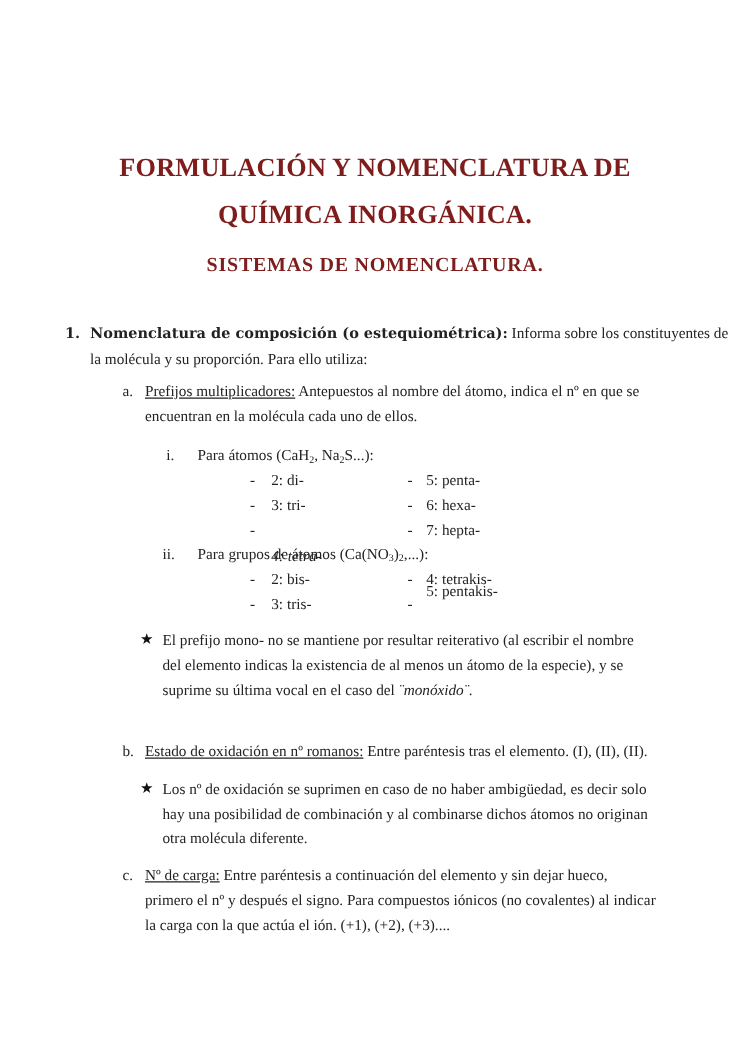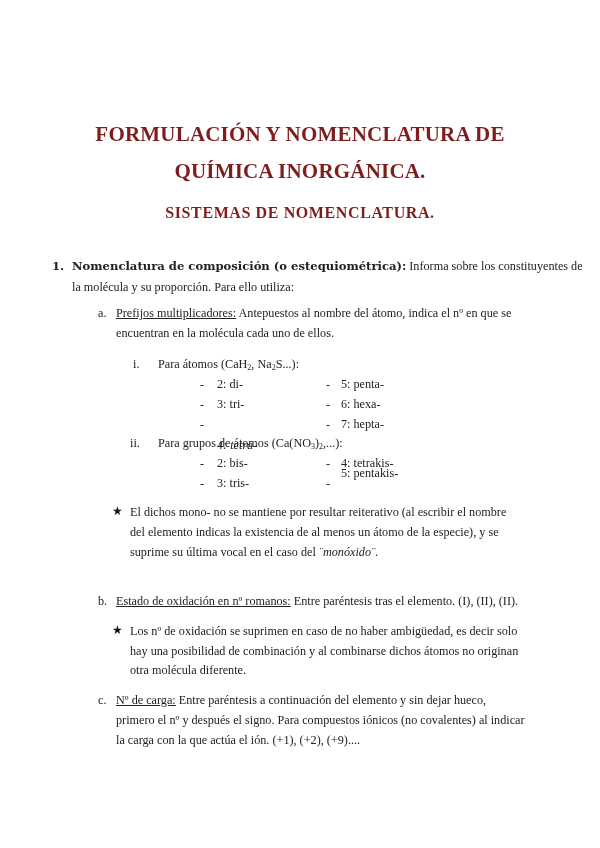--- a/index.html
+++ b/index.html
@@ -67,35 +67,35 @@
   <div class="txt" style="left:217px; top:453px;">2: bis-</div>
   <div class="txt" style="left:326px; top:453px;">-</div>
   <div class="txt" style="left:341px; top:453px;">4: tetrakis-</div>
 
   <div class="txt" style="left:200px; top:473px;">-</div>
   <div class="txt" style="left:217px; top:473px;">3: tris-</div>
   <div class="txt" style="left:326px; top:473px;">-</div>
   <div class="txt" style="left:341px; top:463px;">5: pentakis-</div>
 
   <div class="star" style="left:112px; top:504px;">★</div>
-  <div class="txt" style="left:130px; top:502px;">El dichos mono- no se mantiene por resultar reiterativo (al escribir el nombre</div>
+  <div class="txt" style="left:130px; top:502px;">El prefijo mono- no se mantiene por resultar reiterativo (al escribir el nombre</div>
   <div class="txt" style="left:130px; top:522px;">del elemento indicas la existencia de al menos un átomo de la especie), y se</div>
   <div class="txt" style="left:130px; top:542px;">
     <span>suprime su última vocal en el caso del </span><span class="i">¨monóxido¨</span><span>.</span>
   </div>
 
   <div class="txt" style="left:98px; top:591px;">b.</div>
   <div class="txt" style="left:116px; top:591px;">
     <span class="u">Estado de oxidación en nº romanos:</span><span> Entre paréntesis tras el elemento. (I), (II), (II).</span>
   </div>
 
   <div class="star" style="left:112px; top:623px;">★</div>
   <div class="txt" style="left:130px; top:621px;">Los nº de oxidación se suprimen en caso de no haber ambigüedad, es decir solo</div>
   <div class="txt" style="left:130px; top:641px;">hay una posibilidad de combinación y al combinarse dichos átomos no originan</div>
   <div class="txt" style="left:130px; top:660px;">otra molécula diferente.</div>
 
   <div class="txt" style="left:98px; top:690px;">c.</div>
   <div class="txt" style="left:116px; top:690px;">
     <span class="u">Nº de carga:</span><span> Entre paréntesis a continuación del elemento y sin dejar hueco,</span>
   </div>
   <div class="txt" style="left:116px; top:710px;">primero el nº y después el signo. Para compuestos iónicos (no covalentes) al indicar</div>
-  <div class="txt" style="left:116px; top:730px;">la carga con la que actúa el ión. (+1), (+2), (+9)....</div>
+  <div class="txt" style="left:116px; top:730px;">la carga con la que actúa el ión. (+1), (+2), (+3)....</div>
 </div>
 
 </body></html>

